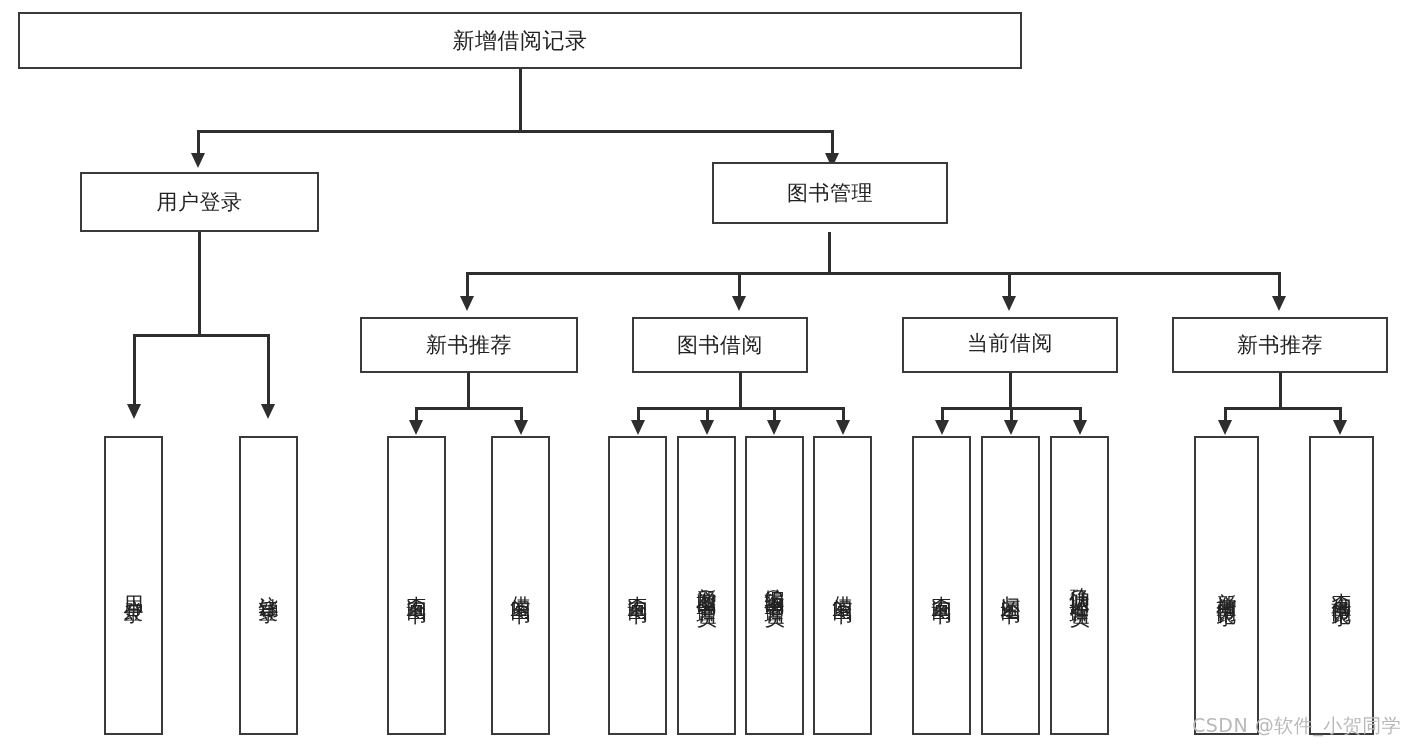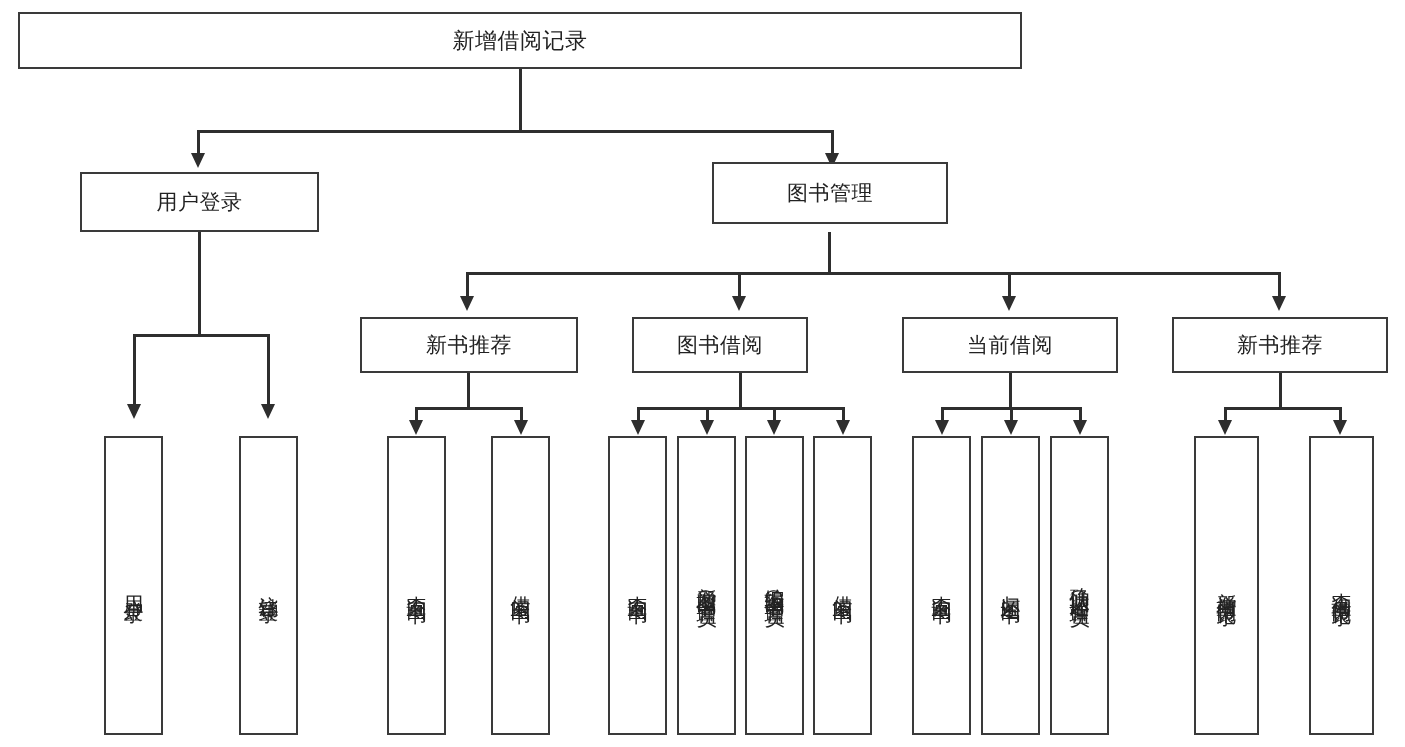--- a/index.html
+++ b/index.html
@@ -121,21 +121,21 @@
 
   <div class="ln vln" style="left:1278px; top:272px; width:3px; height:26px;"></div>
   <div class="arrow" style="left:1272px; top:296px;"></div>
 
   <div class="node horiz" style="left:360px; top:317px; width:218px; height:56px;">
     <span>新书推荐</span>
   </div>
   <div class="node horiz" style="left:632px; top:317px; width:176px; height:56px;">
     <span>图书借阅</span>
   </div>
-  <div class="node horiz" style="left:902px; top:317px; width:216px; height:56px;">
+  <div class="node horiz" style="left:902px; top:317px; width:216px; height:56px;font-family:Liberation Mono, monospace;">
     <span>当前借阅</span>
   </div>
   <div class="node horiz" style="left:1172px; top:317px; width:216px; height:56px;">
     <span>新书推荐</span>
   </div>
 
   <div class="ln vln" style="left:467px; top:373px; width:3px; height:36px;"></div>
   <div class="ln hln" style="left:415px; top:407px; width:108px; height:3px;"></div>
   <div class="ln vln" style="left:415px; top:407px; width:3px; height:15px;"></div>
   <div class="arrow" style="left:409px; top:420px;"></div>
@@ -206,14 +206,15 @@
     <span>确认归还（管理员）</span>
   </div>
 
   <div class="node vert" style="left:1194px; top:436px; width:65px; height:299px;">
     <span>新增借阅记录</span>
   </div>
   <div class="node vert" style="left:1309px; top:436px; width:65px; height:299px;">
     <span>查询借阅记录</span>
   </div>
 
+  <div id="watermark" style="left:1192px; top:713px;">CSDN @软件_小贺同学</div>
 
 </div>
 
 </body></html>

